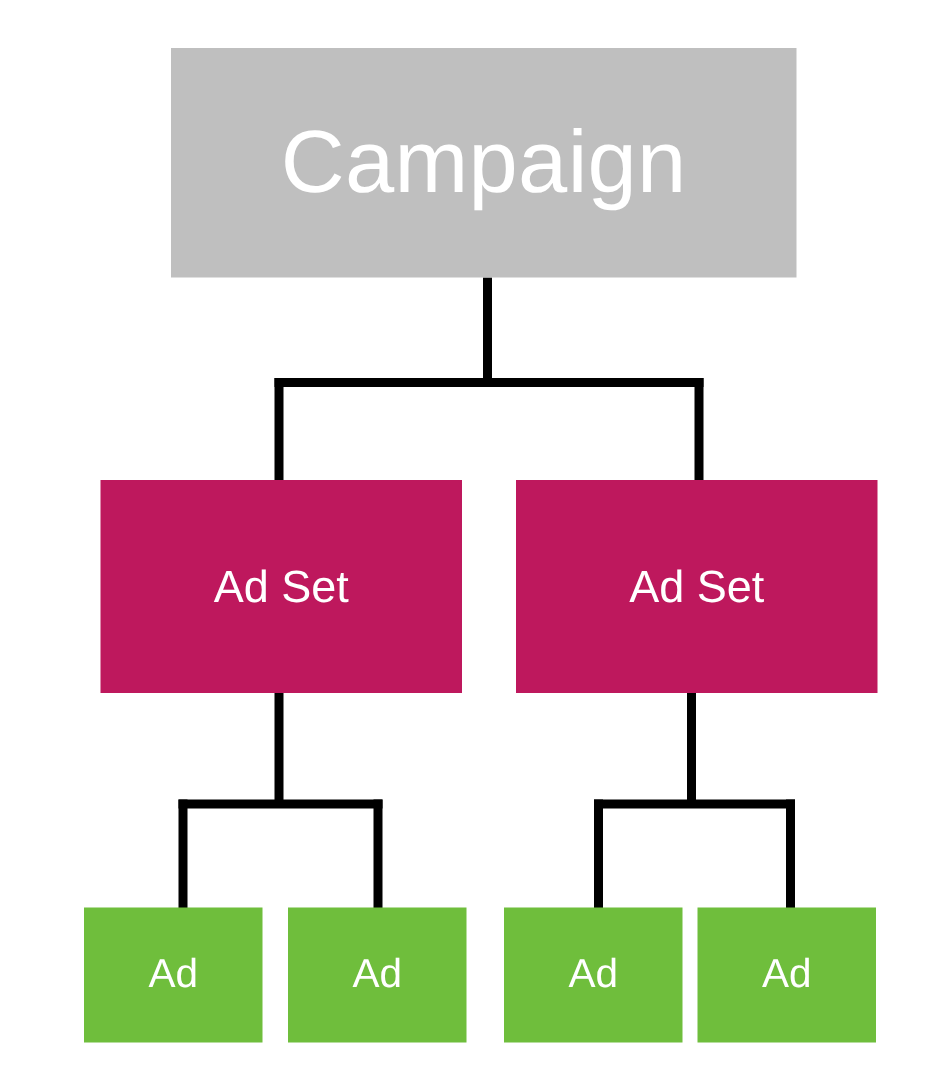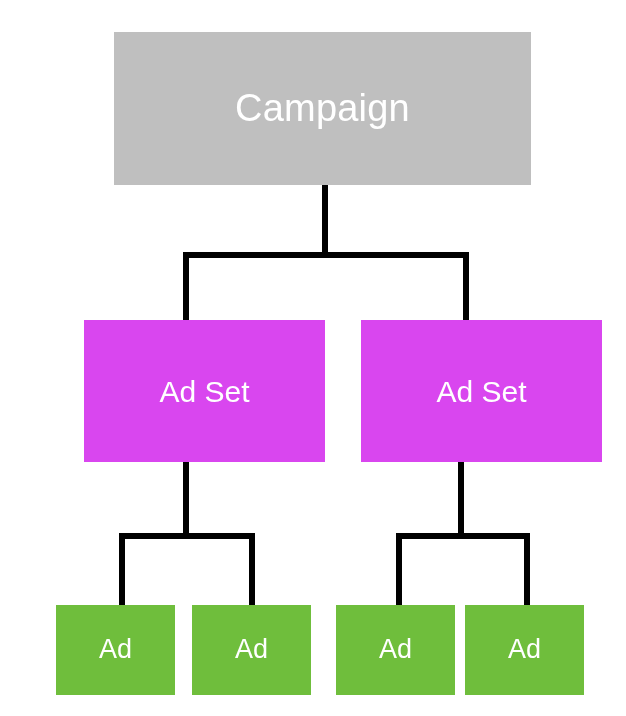--- a/index.html
+++ b/index.html
@@ -29,32 +29,31 @@
     text-align: center;
     line-height: 1.1;
     z-index: 2;
   }
   .node-campaign {
     left: 114px;
     top: 32px;
     width: 417px;
     height: 153px;
     background: #bfbfbf;
-    font-size: 38px;
+    font-size: 59px;
     font-weight: 300;
     letter-spacing: 0.2px;
   }
   .node-adset {
     top: 320px;
     width: 241px;
     height: 142px;
-    background: #d946ef;
+    background: #be185d;
     font-size: 30px;
     font-weight: 300;
-    margin-left: 17px;
   }
   .node-adset-1 { left: 67px; }
   .node-adset-2 { left: 344px; }
   .node-ad {
     top: 605px;
     width: 119px;
     height: 90px;
     background: #6fbe3c;
     font-size: 27px;
     font-weight: 400;

